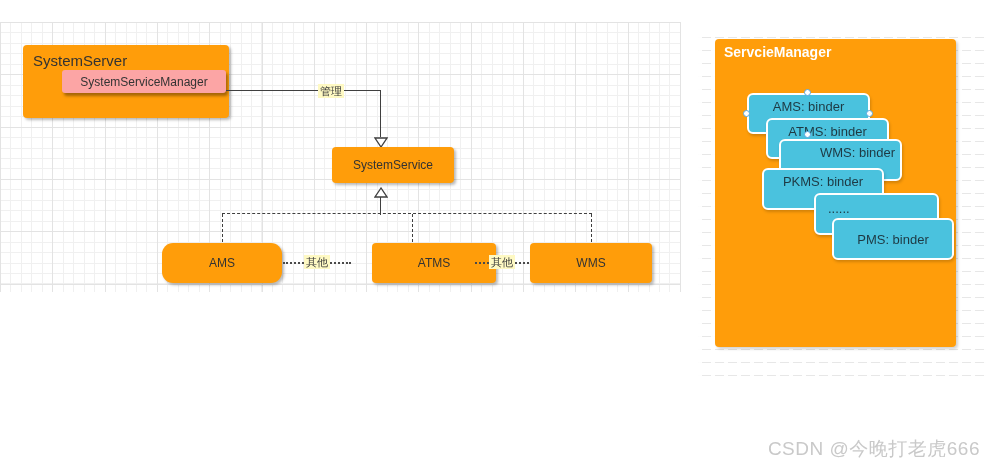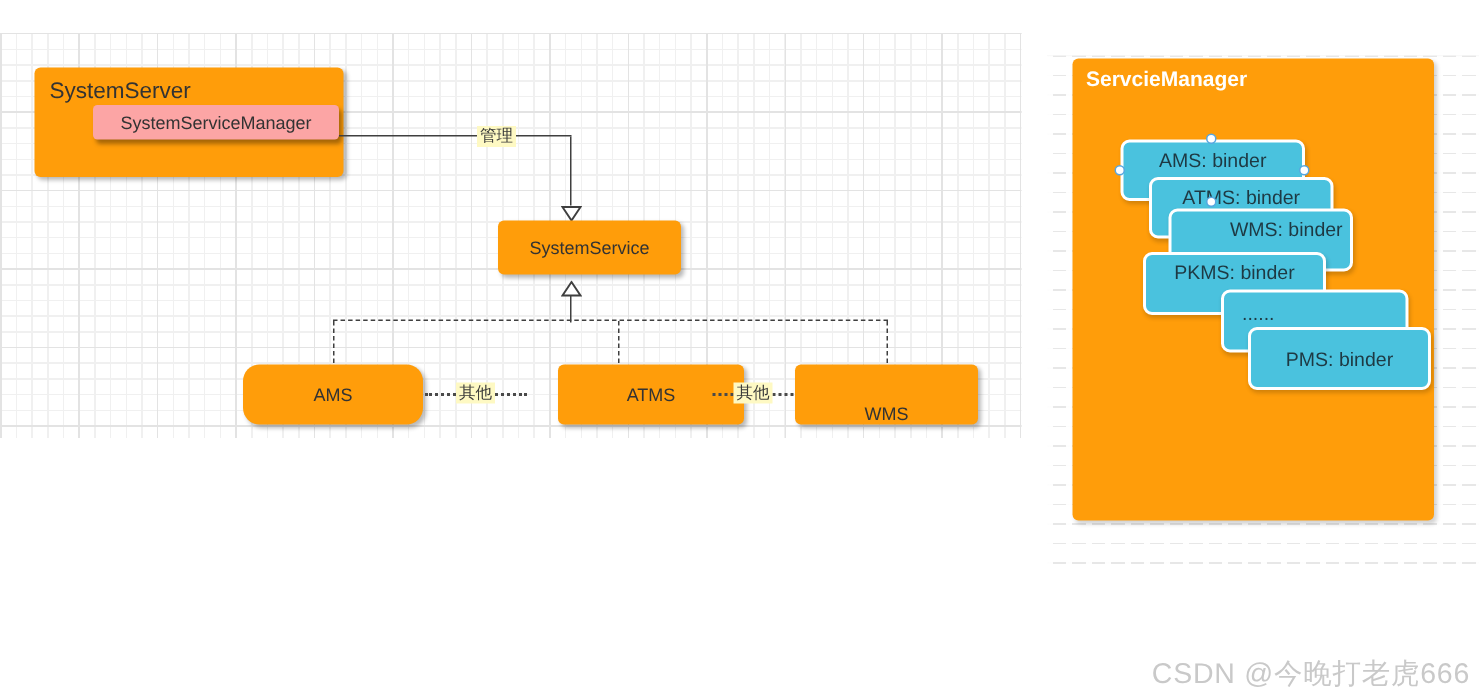--- a/index.html
+++ b/index.html
@@ -45,21 +45,21 @@
   .system-server-label { padding: 7px 0 0 10px; font-size: 15px; color: #333; }
 
   .ssm { left: 62px; top: 70px; width: 164px; height: 23px;
     background: #fca5a5; border-radius: 3px;
     box-shadow: 2px 3px 3px rgba(0,0,0,0.35); }
 
   .system-service { left: 332px; top: 147px; width: 122px; height: 36px; }
 
   .svc-ams  { left: 162px; top: 243px; width: 120px; height: 40px; border-radius: 11px; }
   .svc-atms { left: 352px; top: 243px; width: 124px; height: 40px; margin-left: 20px; }
-  .svc-wms  { left: 530px; top: 243px; width: 122px; height: 40px; align-items: flex-end; }
+  .svc-wms  { left: 530px; top: 243px; width: 122px; height: 40px; }
 
   
   .edge-h { position: absolute; height: 0; border-top: 1.5px solid #3f3f3f; }
   .edge-v { position: absolute; width: 0; border-left: 1.5px solid #3f3f3f; }
   .edge-h-dashed { position: absolute; height: 0; border-top: 1.6px dashed #3f3f3f; }
   .edge-v-dashed { position: absolute; width: 0; border-left: 1.6px dashed #3f3f3f; }
   .edge-h-dotted { position: absolute; height: 0; border-top: 2px dotted #4a4a4a; }
 
   .manage-h  { left: 226px; top: 90px; width: 155px; }
   .manage-v  { left: 380px; top: 91px; height: 46px; }

